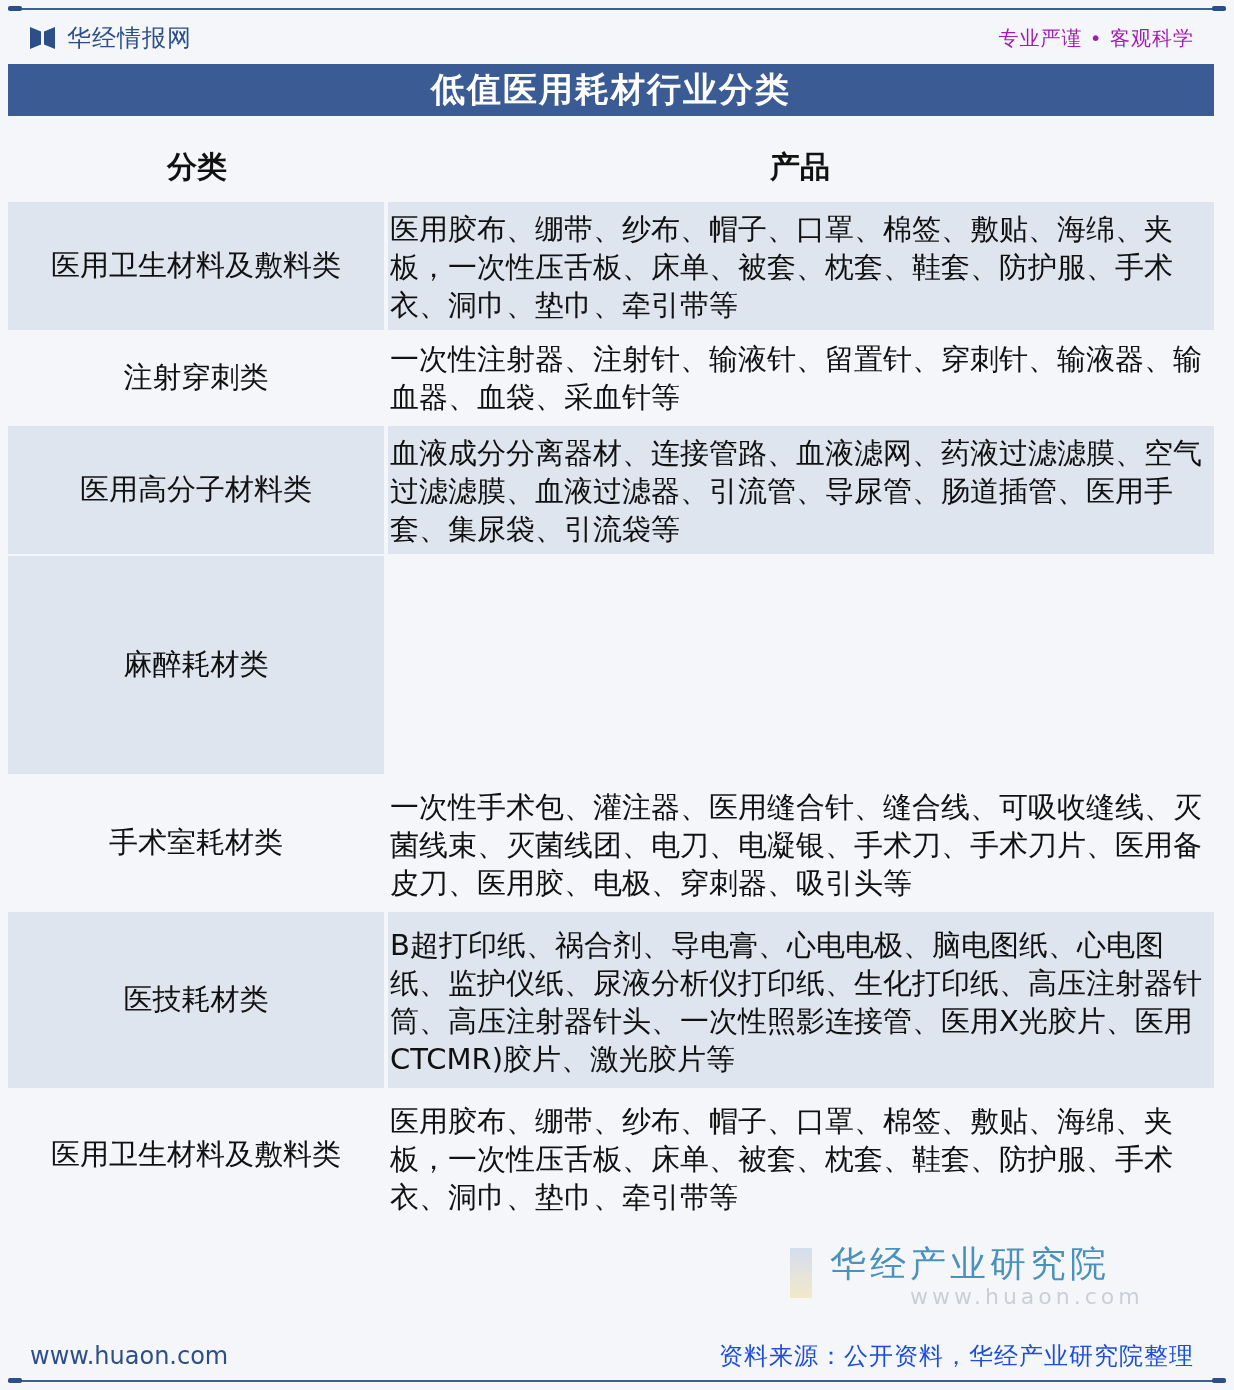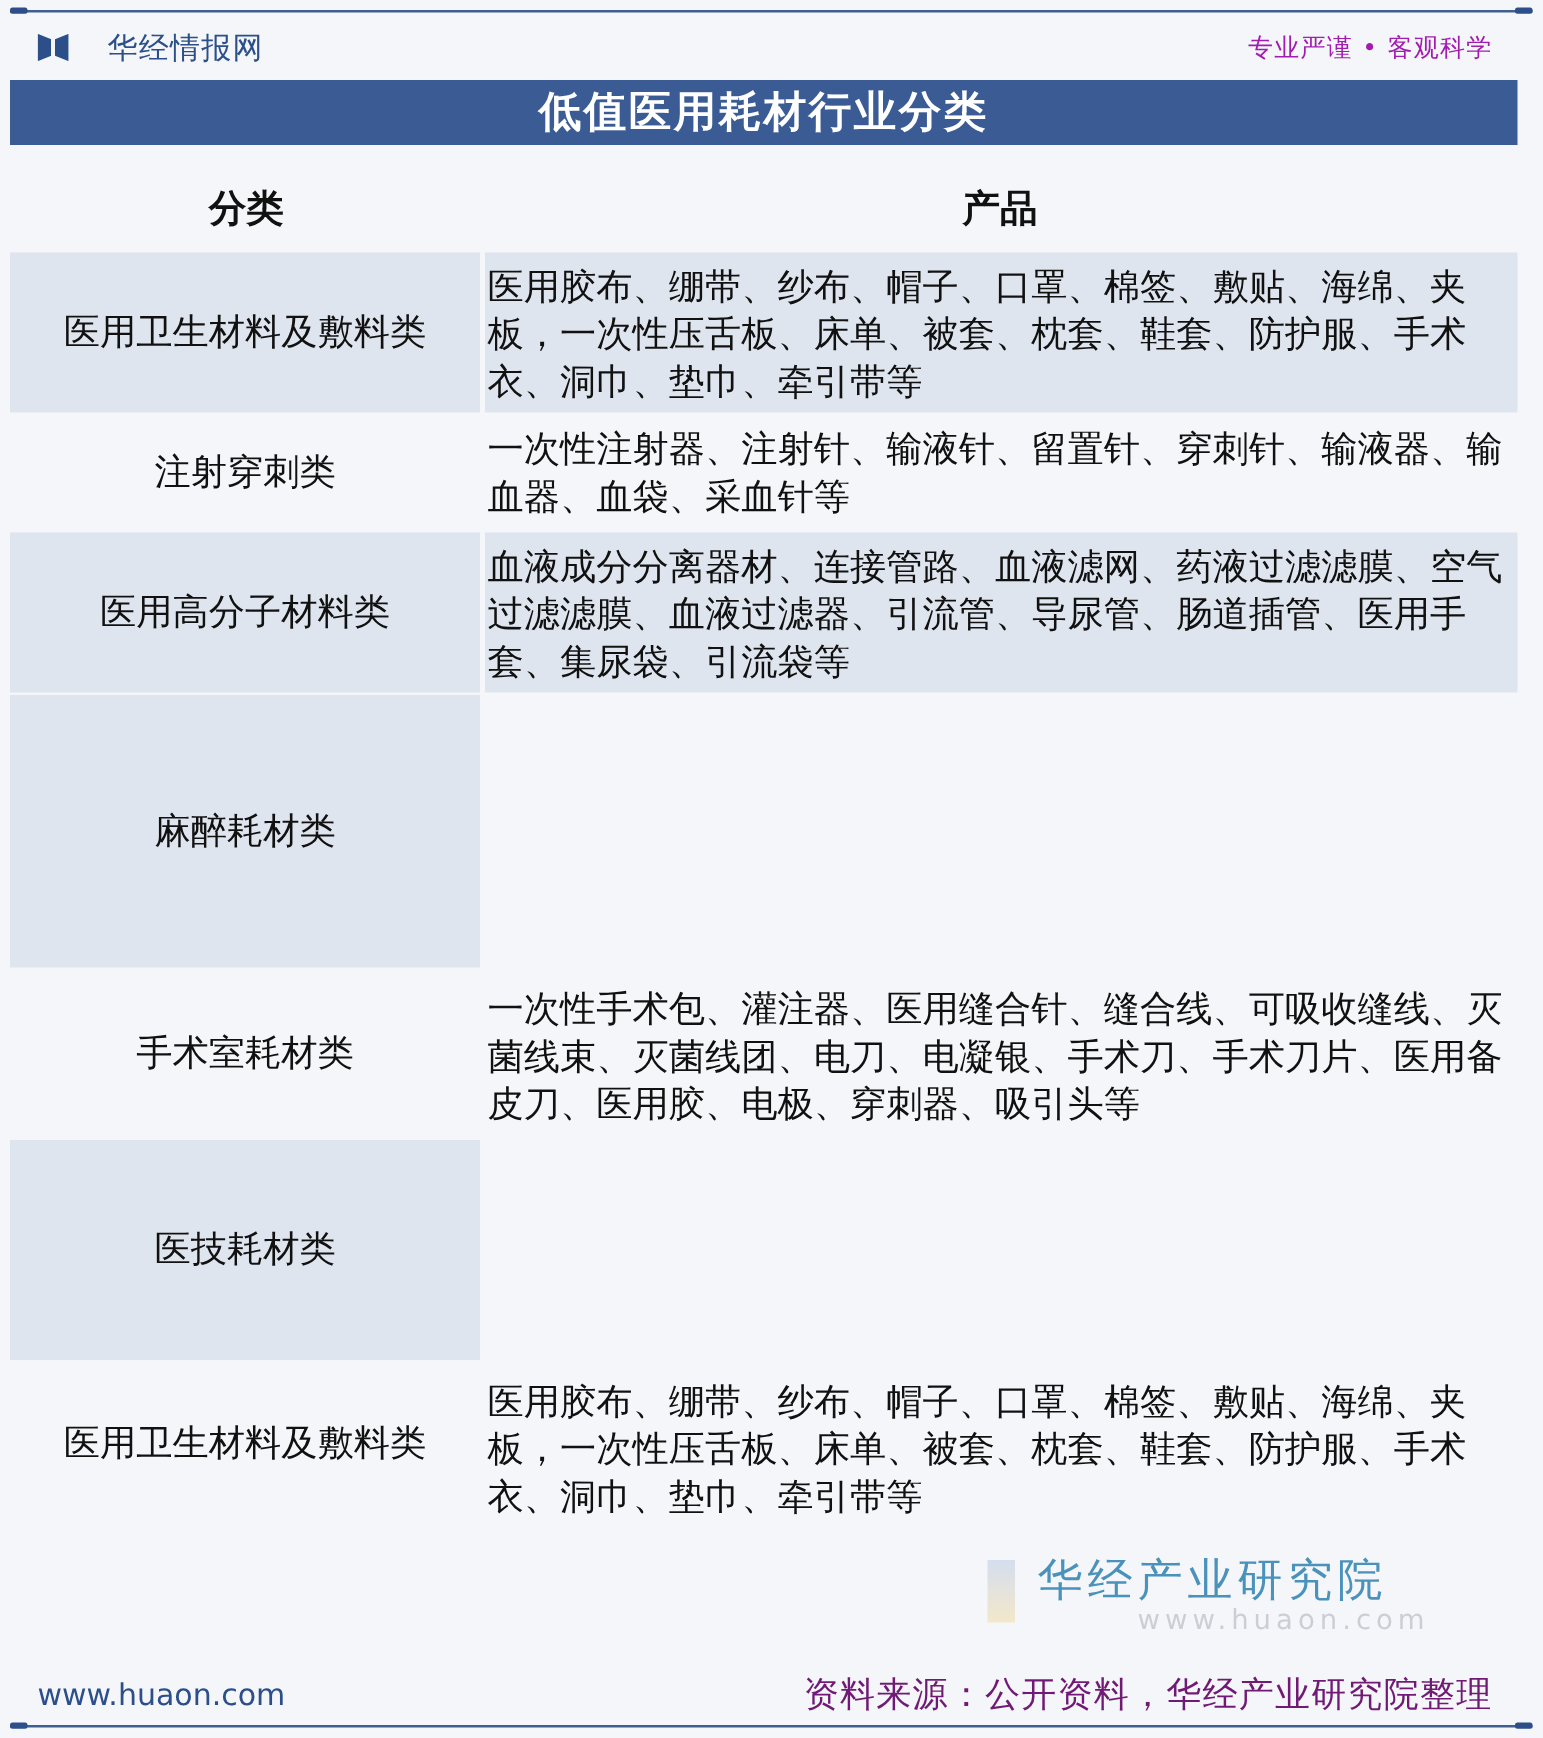--- a/index.html
+++ b/index.html
@@ -10,40 +10,40 @@
   }
   .top-rule { position: absolute; left: 8px; right: 8px; top: 8px; height: 2px; background: #3f5f8f; }
   .top-rule::before { content: ""; position: absolute; left: 0; top: -2px; width: 14px; height: 5px; background: #2c4f8a; border-radius: 2px; }
   .top-rule::after { content: ""; position: absolute; right: 0; top: -2px; width: 14px; height: 5px; background: #2c4f8a; border-radius: 2px; }
   .header { position: absolute; left: 30px; right: 40px; top: 18px; height: 40px; display: flex; align-items: center; justify-content: space-between; }
   .logo { display: flex; align-items: center; gap: 12px; }
   .logo-icon { display: flex; gap: 3px; }
   .logo-icon span { display: block; width: 11px; height: 22px; background: #2c4f8a; }
   .logo-icon span:first-child { clip-path: polygon(0 0, 100% 20%, 100% 80%, 0 100%); }
   .logo-icon span:last-child { clip-path: polygon(0 20%, 100% 0, 100% 100%, 0 80%); }
-  .logo-text { font-size: 24px; color: #2c4f8a; letter-spacing: 1px; margin-left: 19px; }
+  .logo-text { font-size: 24px; color: #2c4f8a; letter-spacing: 1px; }
   .slogan { font-size: 20px; color: #a21caf; letter-spacing: 1px; }
   .title-bar { position: absolute; left: 8px; right: 20px; top: 64px; height: 52px; background: #3b5b94; display: flex; align-items: center; justify-content: center; }
   .title-bar h1 { margin: 0; font-family: "DejaVu Serif", "Liberation Serif", serif; font-size: 34px; font-weight: bold; color: #ffffff; letter-spacing: 2px; }
   .table { position: absolute; left: 8px; top: 134px; width: 1206px; }
   .thead { display: flex; height: 66px; align-items: center; }
   .thead .c1 { width: 378px; text-align: center; font-size: 30px; font-weight: bold; }
   .thead .c2 { flex: 1; text-align: center; font-size: 30px; font-weight: bold; }
   .row { display: flex; margin-top: 2px; }
   .row .c1 { width: 376px; display: flex; align-items: center; justify-content: center; font-size: 29px; margin-right: 4px; }
   .row .c2 { flex: 1; font-size: 29px; line-height: 38px; padding: 8px 4px 4px 2px; word-break: break-all; }
   .row.shaded .c1, .row.shaded .c2 { background: #dfe5ee; }
   .row.plain .c1, .row.plain .c2 { background: #f4f6fa; }
   .watermark { position: absolute; left: 790px; top: 1240px; width: 380px; height: 70px; pointer-events: none; }
   .wm-mark { position: absolute; left: 0; top: 8px; width: 22px; height: 50px; background: linear-gradient(#cdd8ec, #f2e4bd); opacity: 0.8; }
   .wm-cn { position: absolute; left: 40px; top: 0; font-size: 36px; color: #0369a1; opacity: 0.7; letter-spacing: 4px; }
   .wm-en { position: absolute; left: 120px; top: 44px; font-size: 22px; color: #c2c6cc; opacity: 0.8; letter-spacing: 4px; }
   .footer { position: absolute; left: 30px; right: 40px; top: 1338px; height: 36px; display: flex; justify-content: space-between; align-items: center; }
   .url { font-size: 24px; color: #2c4f8a; }
-  .source { font-size: 28px; color: #701a75; letter-spacing: 1px; }
+  .source { font-size: 24px; color: #1d4ed8; letter-spacing: 1px; }
   .bottom-rule { position: absolute; left: 8px; right: 8px; top: 1380px; height: 2px; background: #3f5f8f; }
   .bottom-rule::before { content: ""; position: absolute; left: 0; top: -2px; width: 14px; height: 5px; background: #2c4f8a; border-radius: 2px; }
   .bottom-rule::after { content: ""; position: absolute; right: 0; top: -2px; width: 14px; height: 5px; background: #2c4f8a; border-radius: 2px; }
 </style>
 </head>
 <body>
 
 <div class="top-rule"></div>
 
 <div class="header">
@@ -81,20 +81,21 @@
   </div>
   <div class="row shaded" style="height:218px">
     <div class="c1">麻醉耗材类</div>
   </div>
   <div class="row plain" style="height:134px">
     <div class="c1">手术室耗材类</div>
     <div class="c2" style="padding-top:12px">一次性手术包、灌注器、医用缝合针、缝合线、可吸收缝线、灭菌线束、灭菌线团、电刀、电凝银、手术刀、手术刀片、医用备皮刀、医用胶、电极、穿刺器、吸引头等</div>
   </div>
   <div class="row shaded" style="height:176px">
     <div class="c1">医技耗材类</div>
+    <div class="c2" style="padding-top:14px">B超打印纸、祸合剂、导电膏、心电电极、脑电图纸、心电图纸、监护仪纸、尿液分析仪打印纸、生化打印纸、高压注射器针筒、高压注射器针头、一次性照影连接管、医用X光胶片、医用CTCMR)胶片、激光胶片等</div>
   </div>
   <div class="row plain" style="height:130px">
     <div class="c1">医用卫生材料及敷料类</div>
     <div class="c2" style="padding-top:12px">医用胶布、绷带、纱布、帽子、口罩、棉签、敷贴、海绵、夹板，一次性压舌板、床单、被套、枕套、鞋套、防护服、手术衣、洞巾、垫巾、牵引带等</div>
   </div>
 </div>
 
 <div class="watermark">
   <div class="wm-mark"></div>
   <div class="wm-cn">华经产业研究院</div>

